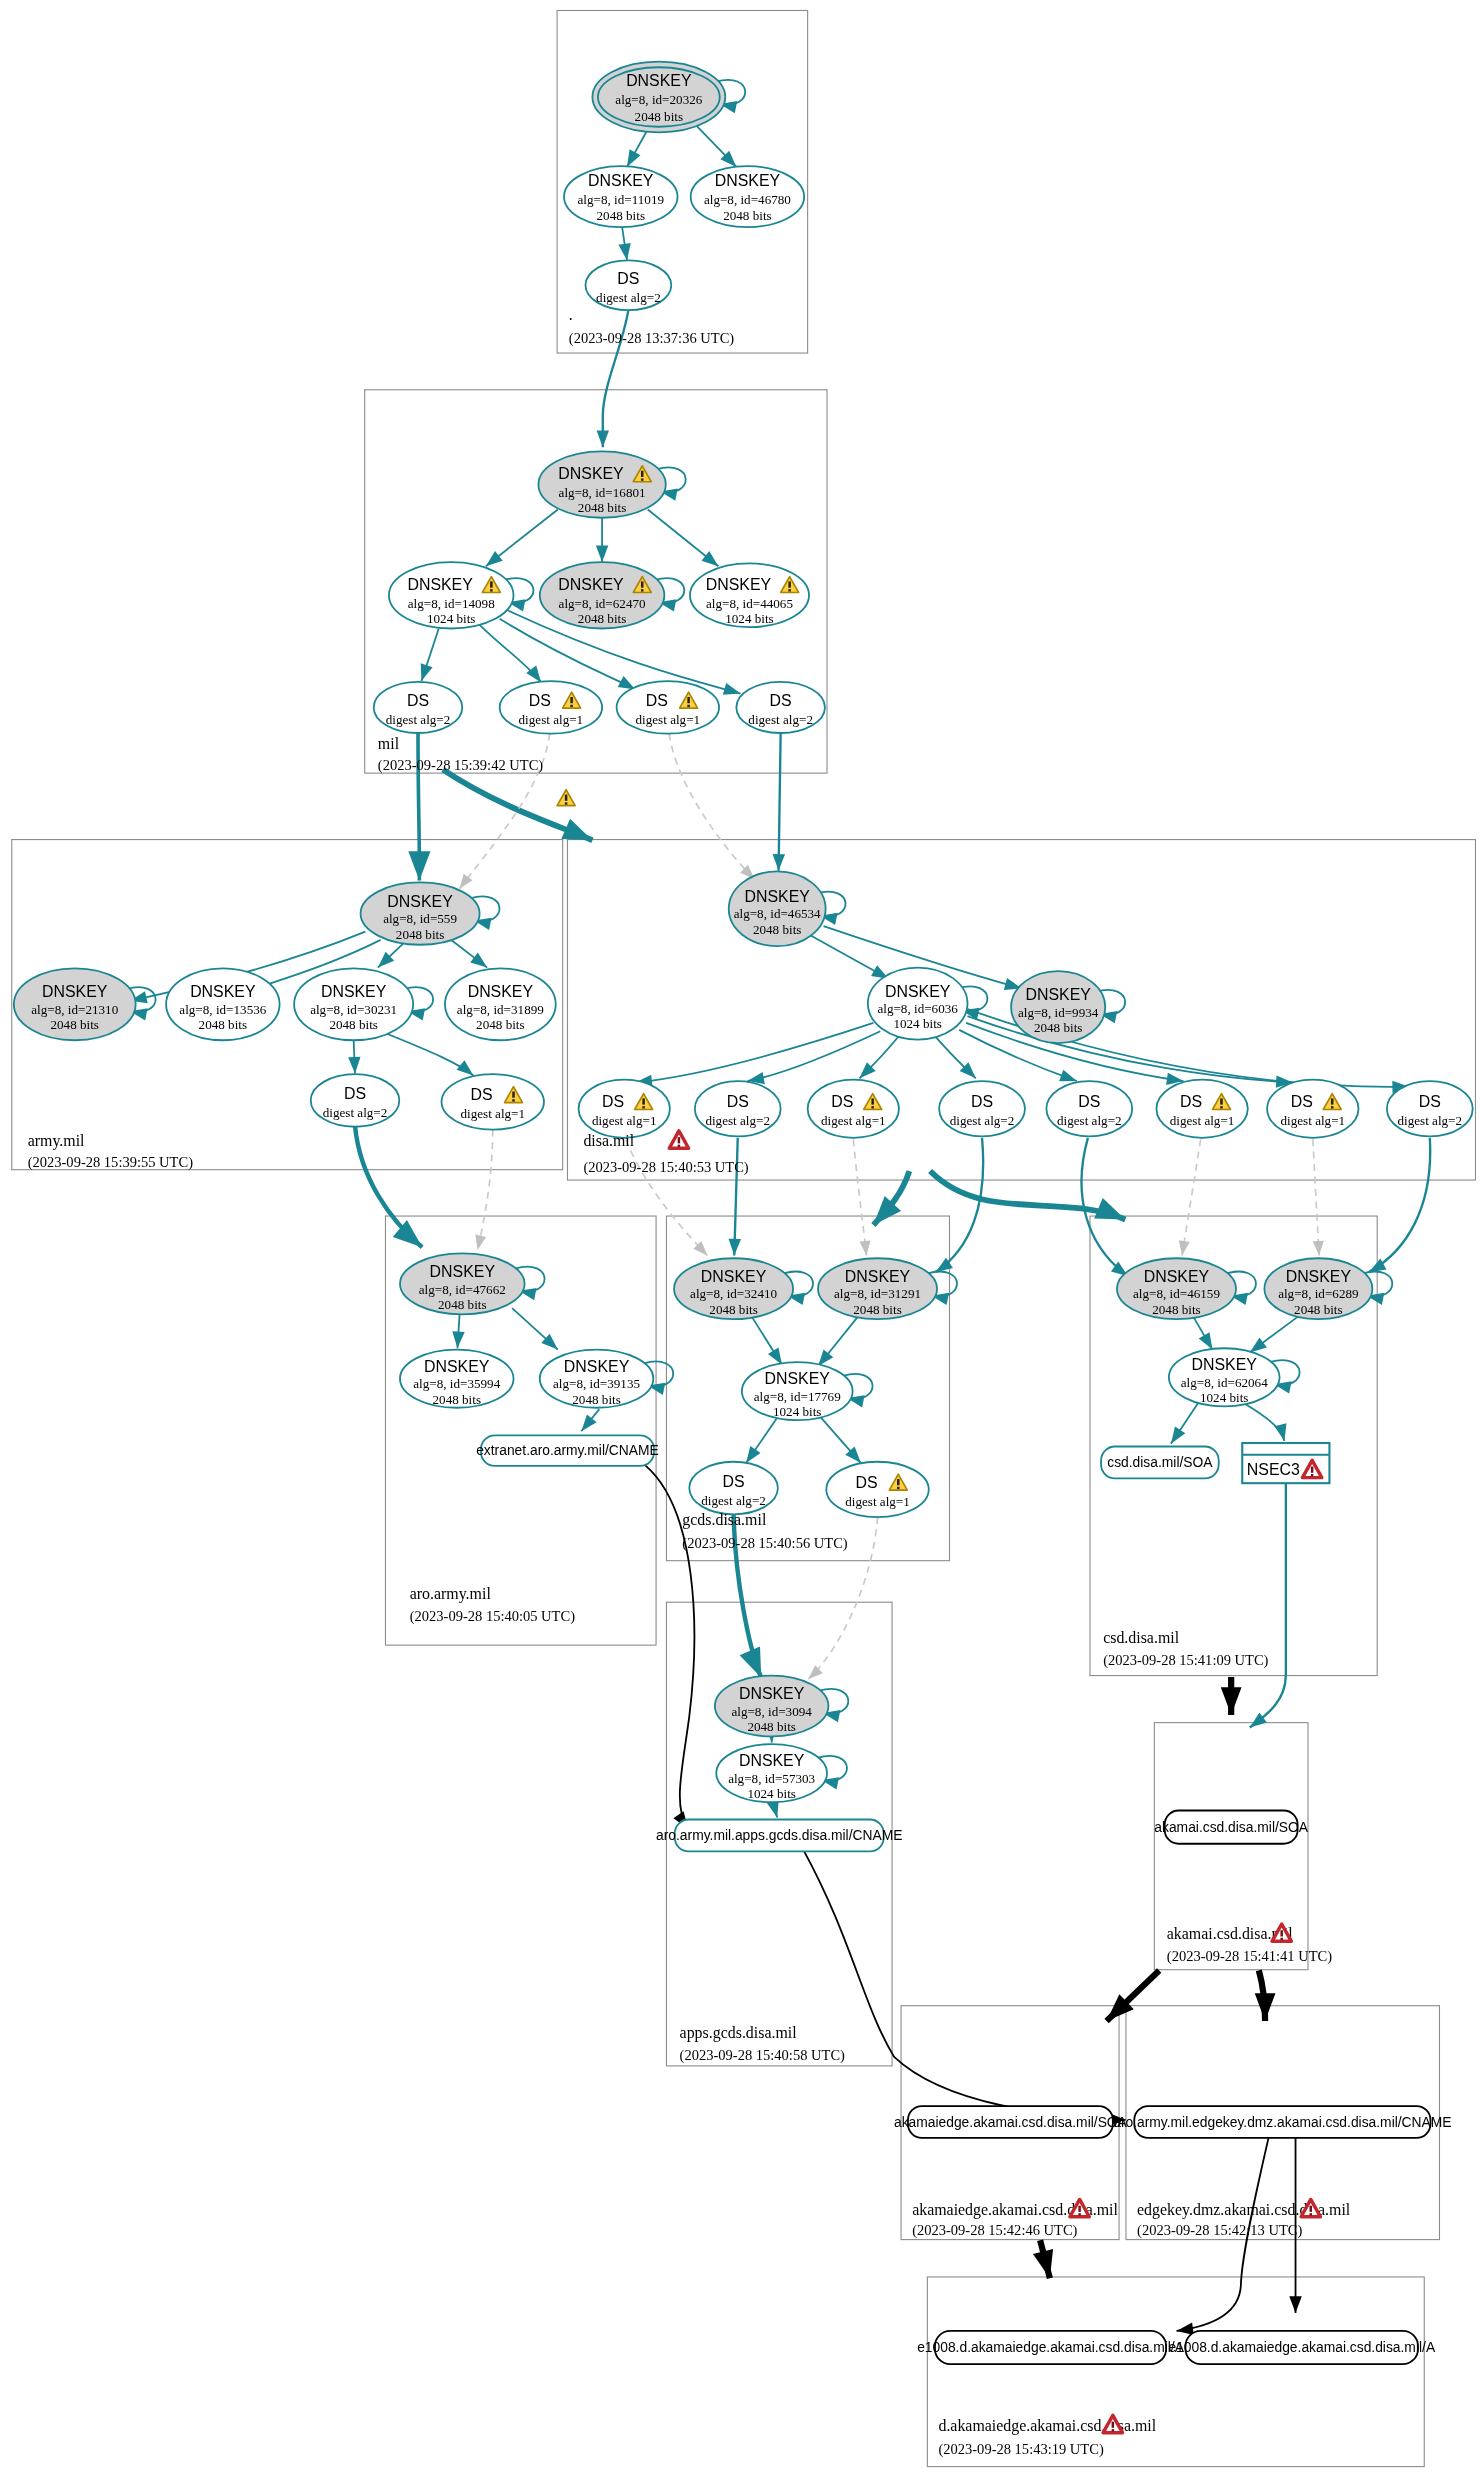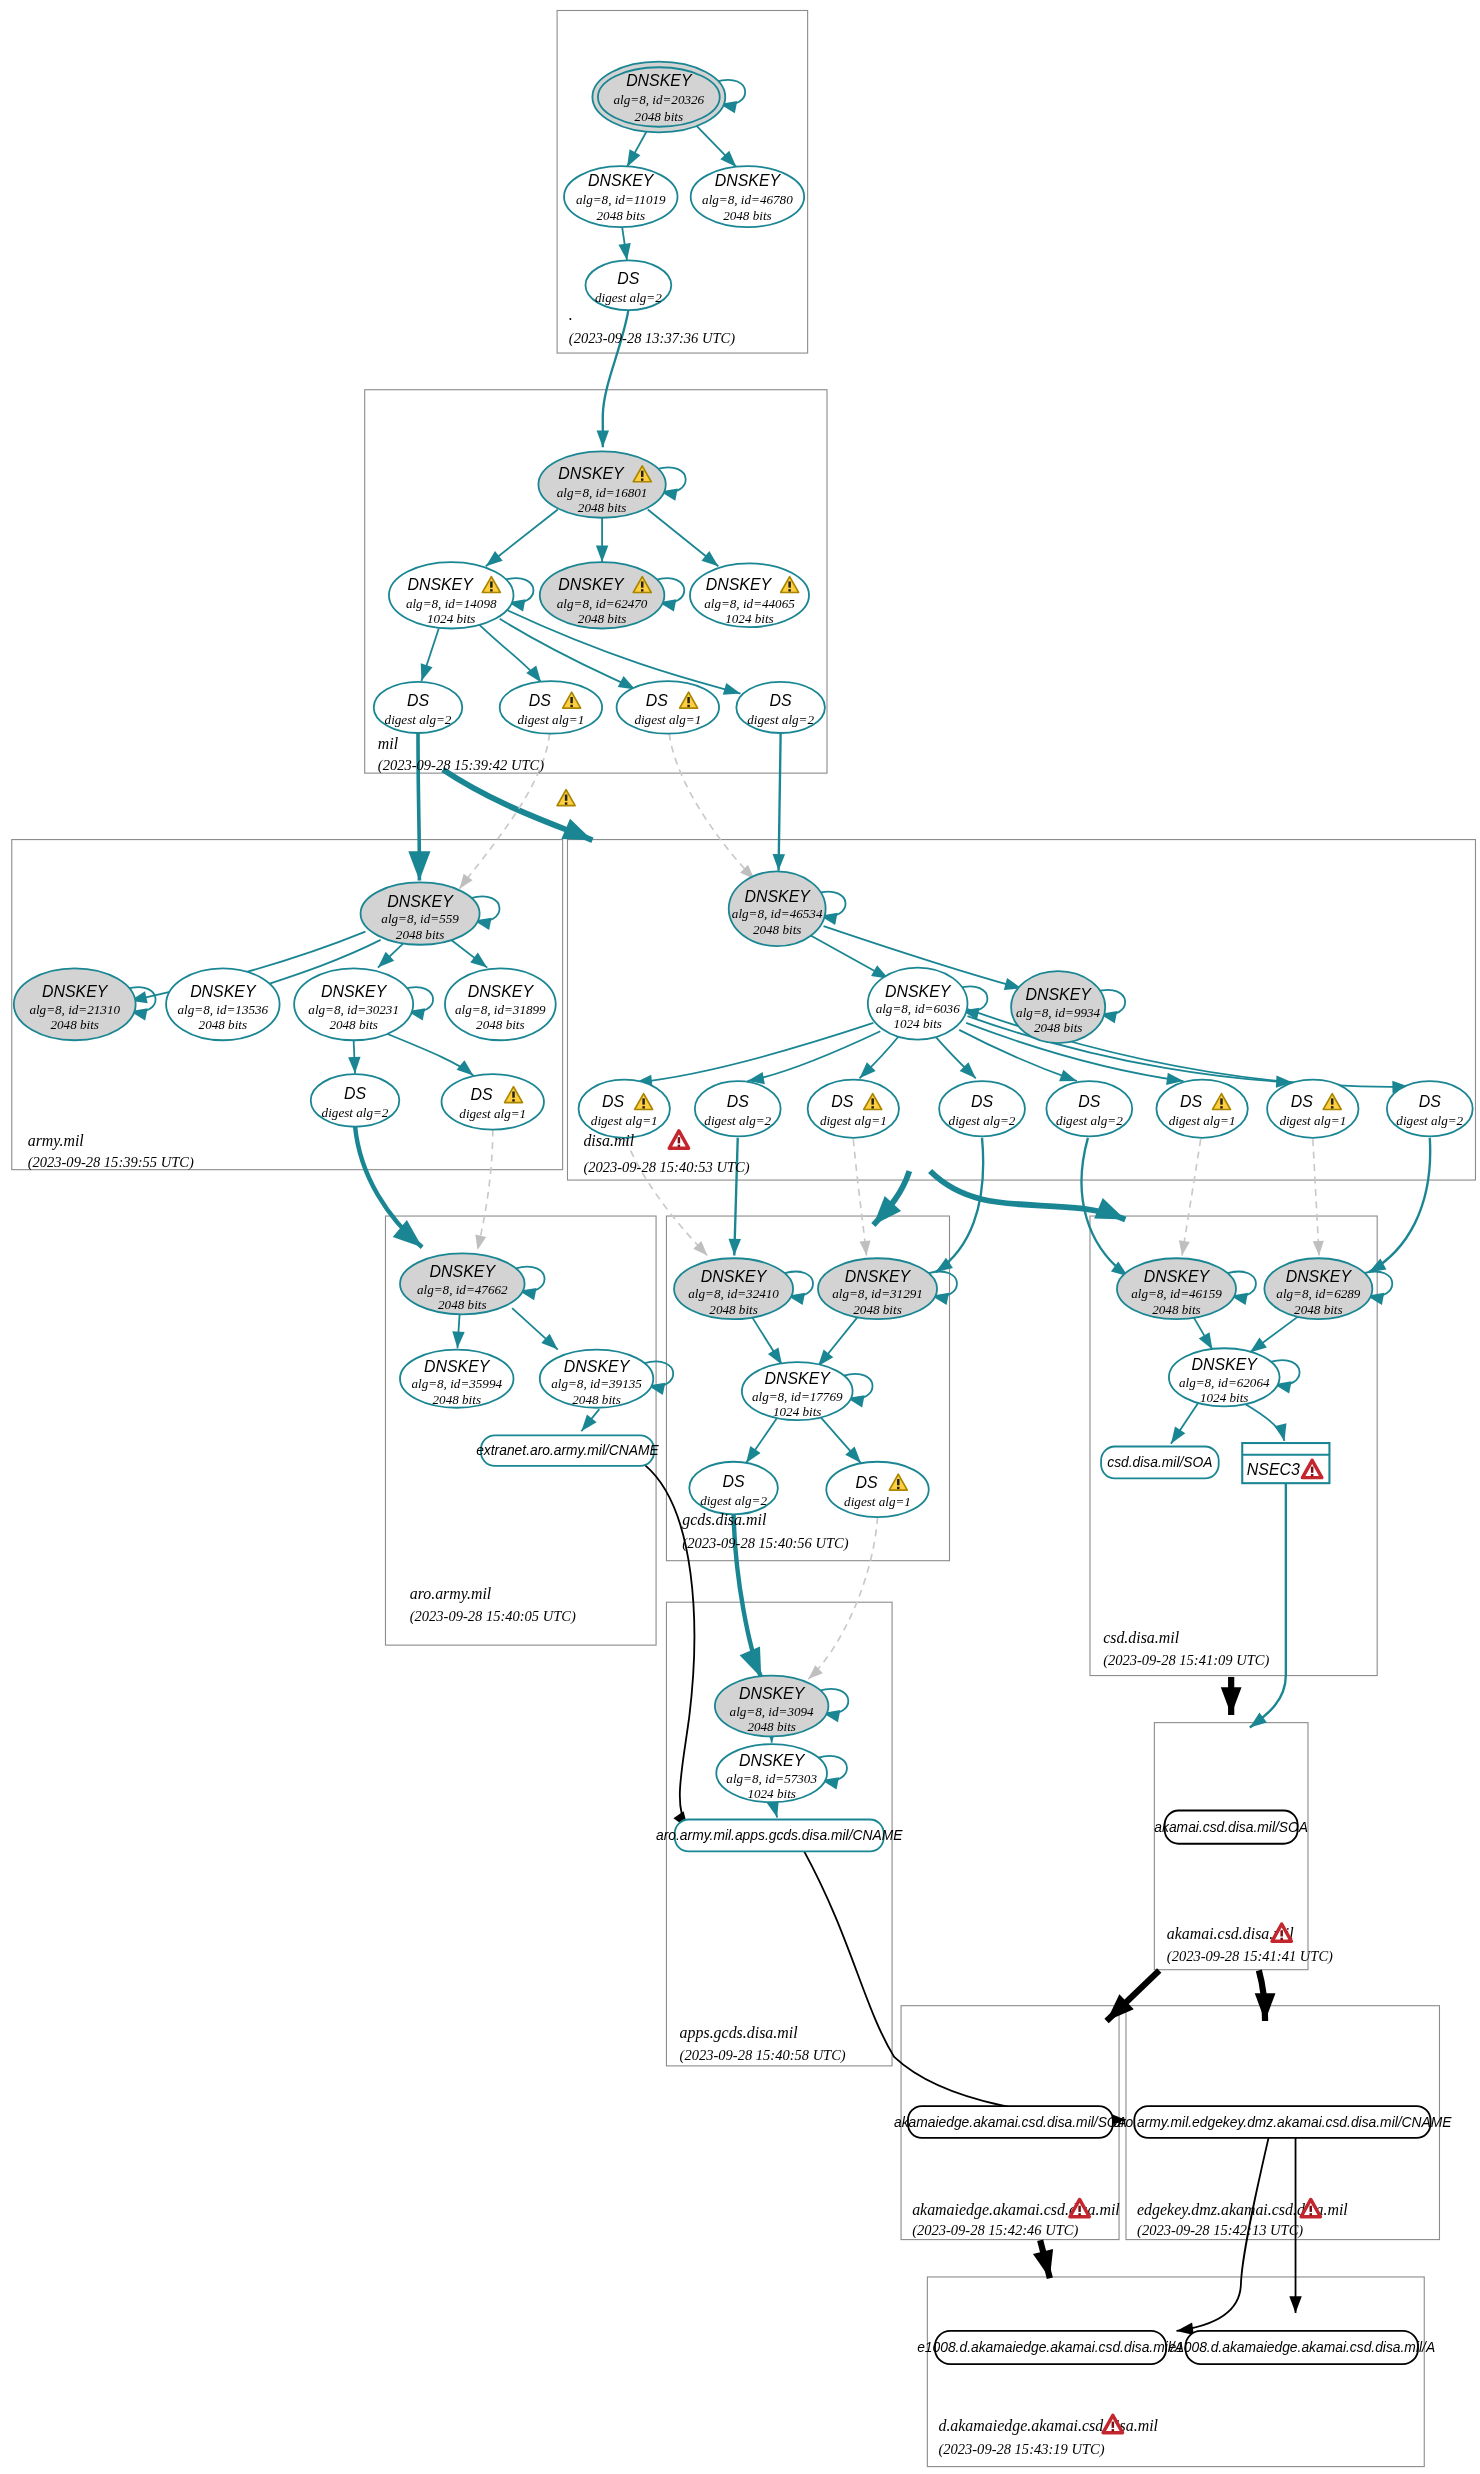--- a/index.html
+++ b/index.html
@@ -1,16 +1,16 @@
 <!DOCTYPE html>
 <html style="font-size:11px"><head>
 <meta charset="utf-8">
 <style>
   html,body{margin:0;padding:0;background:#ffffff;}
-  .stage{width:1292px;height:2475px;position:relative;background:#fff;font-style:italic;}
+  .stage{width:1292px;height:2475px;position:relative;background:#fff;}
   svg{display:block;}
   .box{fill:none;stroke:#8c8c8c;stroke-width:1.6;}
   .nd{fill:#ffffff;stroke:#1a8693;stroke-width:2.6;}
   .nd.gray{fill:#d3d3d3;}
   .rr{fill:#ffffff;stroke:#1a8693;stroke-width:2.6;}
   .rrb{fill:#ffffff;stroke:#000000;stroke-width:2.6;}
   .e{fill:none;stroke:#1a8693;stroke-width:2.6;}
   .e.w3{stroke-width:3.4}
   .e.w5{stroke-width:5.2}
   .e.w6{stroke-width:6.4}

